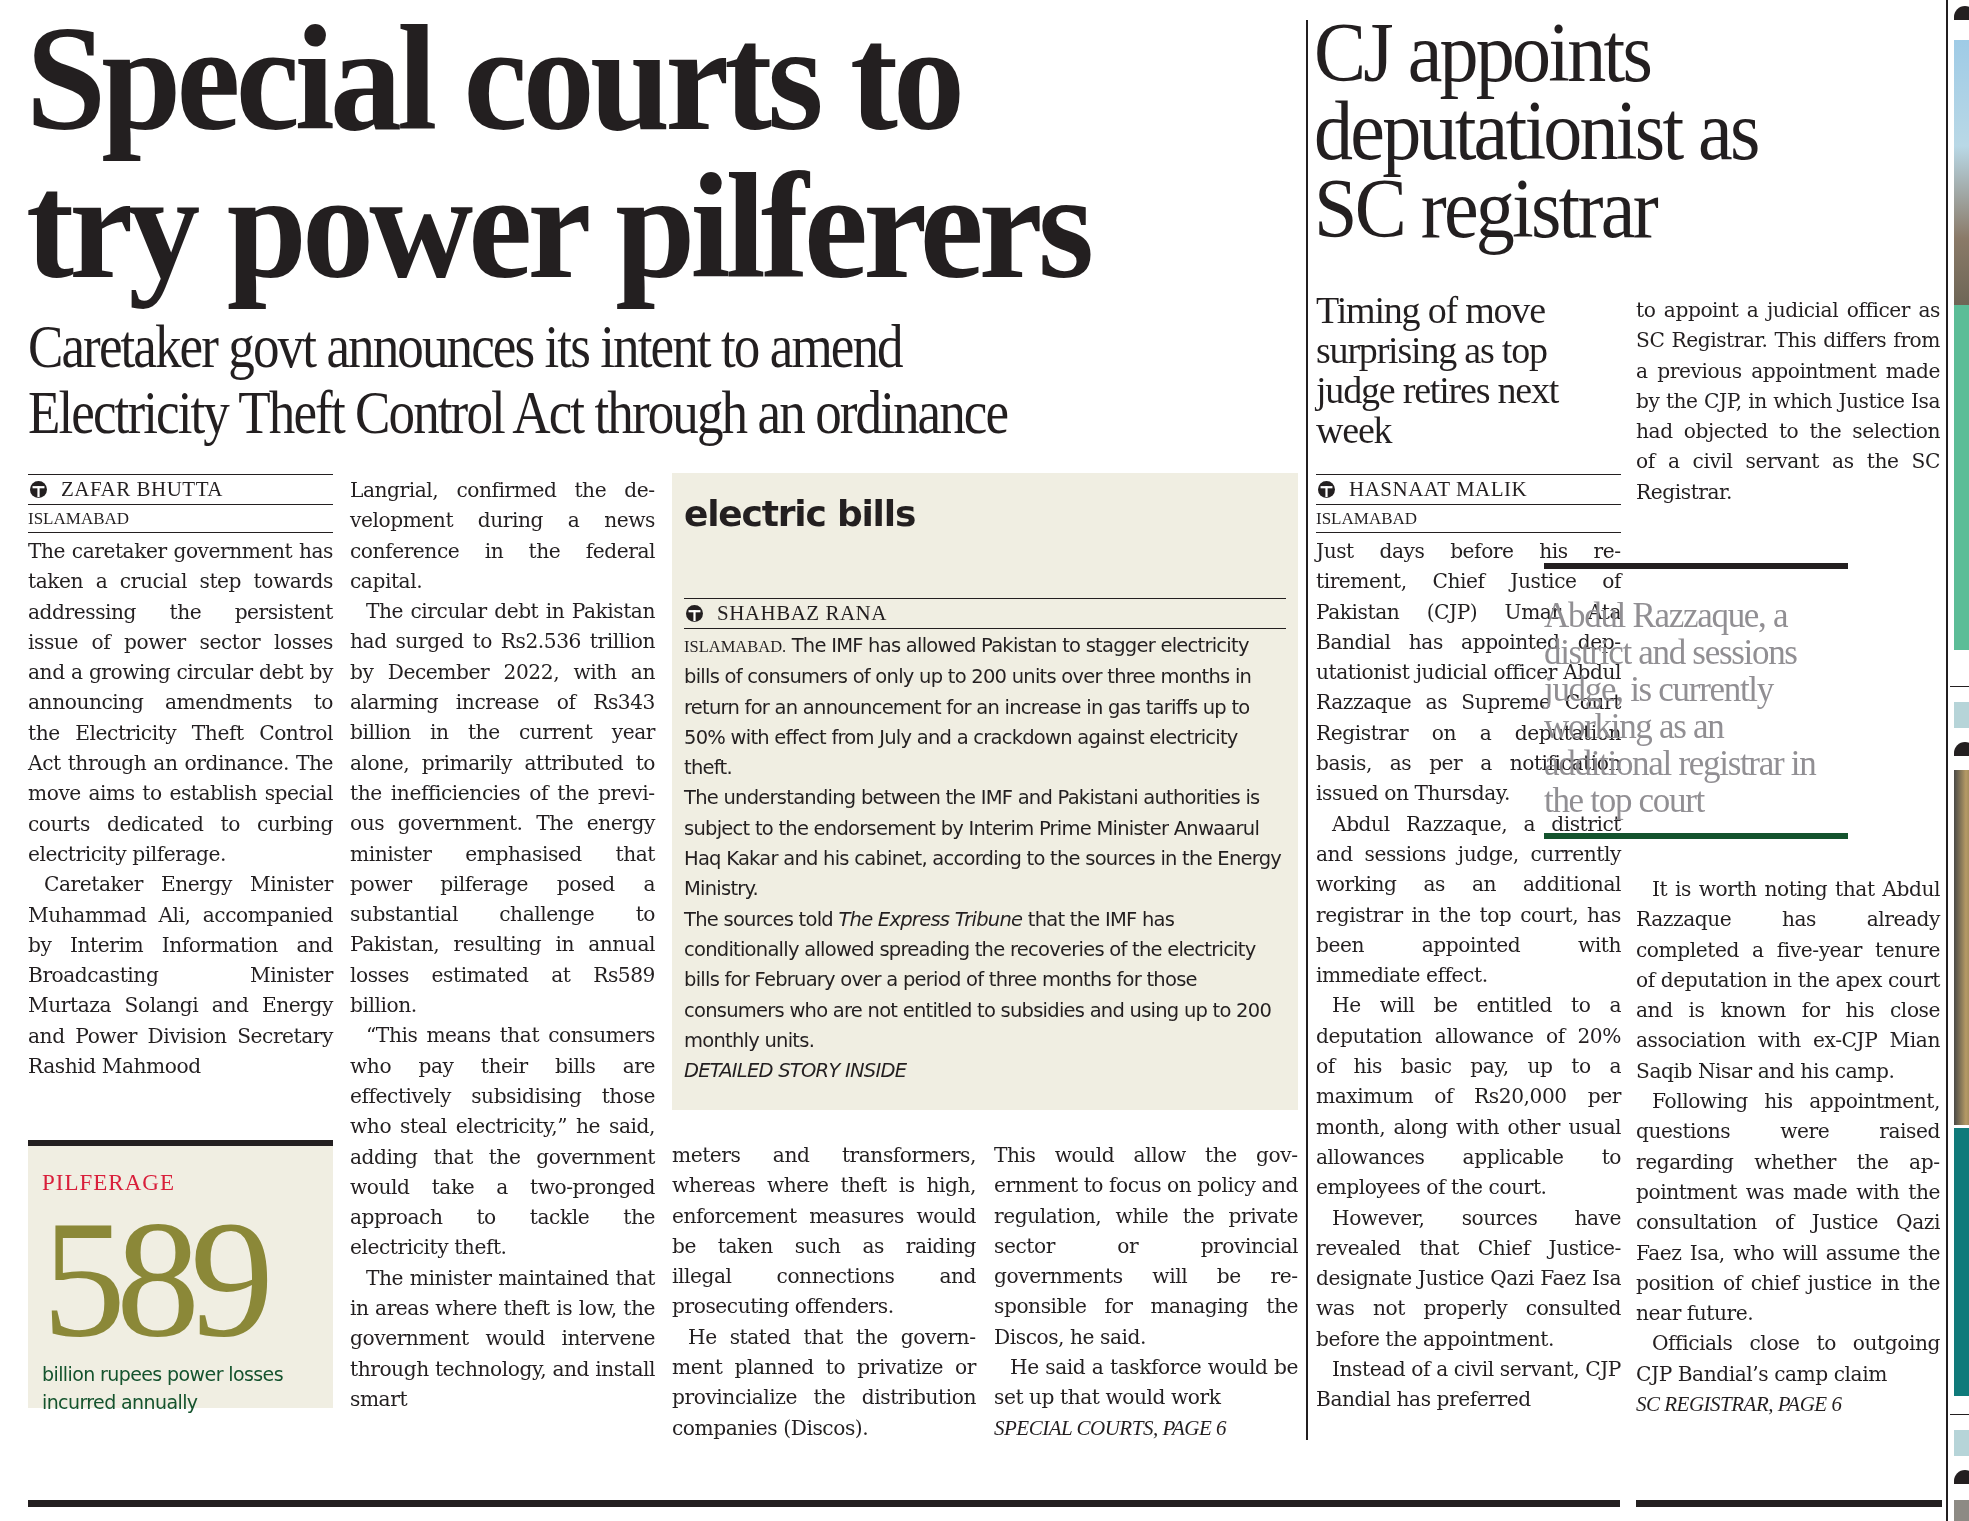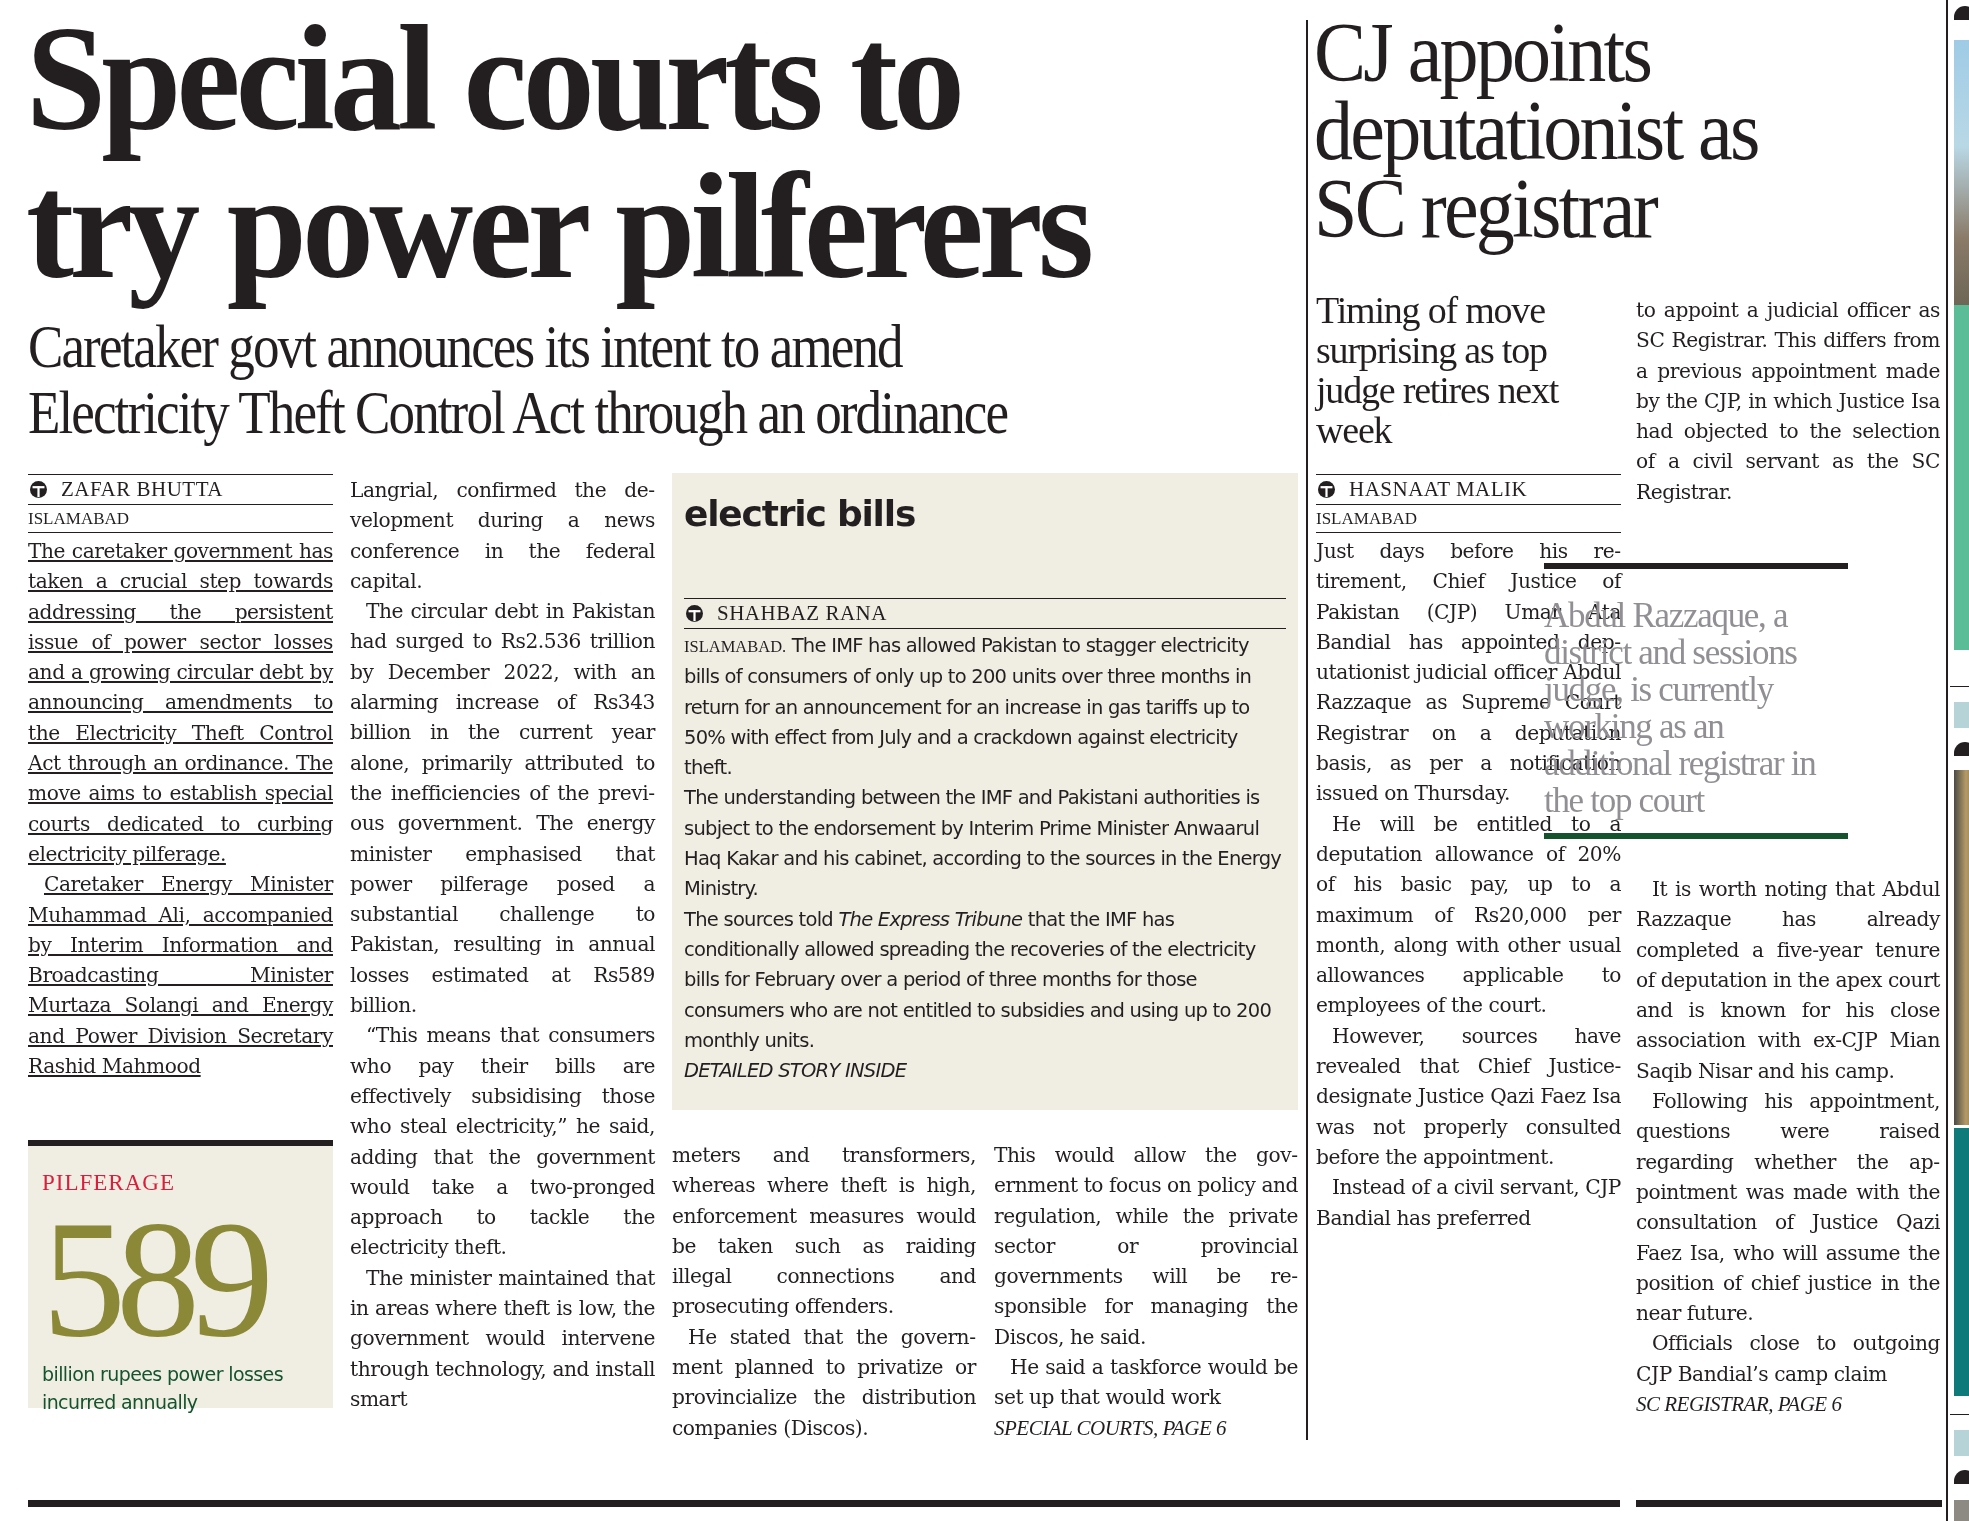--- a/index.html
+++ b/index.html
@@ -103,21 +103,21 @@
     <svg class="t-icon" viewBox="0 0 20 20">
       <circle cx="10" cy="10" r="10" fill="#231f20"></circle>
       <rect x="3" y="6" width="14" height="2.6" fill="#fff"></rect>
       <rect x="8.7" y="6" width="2.6" height="13" fill="#fff"></rect>
     </svg>
     <span>ZAFAR BHUTTA</span>
   </div>
   <div class="byline-place">ISLAMABAD</div>
 </div>
 
-<div class="abs body-col" style="left:28px; top:536px; width:305px;text-decoration:underline;">
+<div class="abs body-col" style="left:28px; top:536px; width:305px;">
   <p>The caretaker government has taken a crucial step towards addressing the persistent issue of power sector losses and a growing circular debt by announc­ing amendments to the Electricity Theft Control Act through an ordinance. The move aims to establish spe­cial courts dedicated to curb­ing electricity pilferage.</p>
   <p class="ind">Caretaker Energy Minister Muhammad Ali, accompa­nied by Interim Information and Broadcasting Minister Murtaza Solangi and Energy and Power Division Secretary Rashid Mahmood</p>
 </div>
 
 <div class="abs factbox">
   <div class="fact-label">PILFERAGE</div>
   <div class="fact-number">589</div>
   <div class="fact-caption">billion rupees power losses incurred annually</div>
 </div>
 
@@ -178,20 +178,21 @@
       <rect x="3" y="6" width="14" height="2.6" fill="#fff"></rect>
       <rect x="8.7" y="6" width="2.6" height="13" fill="#fff"></rect>
     </svg>
     <span>HASNAAT MALIK</span>
   </div>
   <div class="byline-place">ISLAMABAD</div>
 </div>
 
 <div class="abs body-col" style="left:1316px; top:536px; width:305px;">
   <p>Just days before his re­tirement, Chief Justice of Pakistan (CJP) Umar Ata Bandial has appointed dep­utationist judicial officer Abdul Razzaque as Supreme Court Registrar on a deputa­tion basis, as per a notifica­tion issued on Thursday.</p>
+  <p class="ind">Abdul Razzaque, a district and sessions judge, cur­rently working as an addi­tional registrar in the top court, has been appointed with immediate effect.</p>
   <p class="ind">He will be entitled to a deputation allowance of 20% of his basic pay, up to a maximum of Rs20,000 per month, along with other usual allowances applicable to employees of the court.</p>
   <p class="ind">However, sources have revealed that Chief Justice-designate Justice Qazi Faez Isa was not prop­erly consulted before the appointment.</p>
   <p class="ind">Instead of a civil servant, CJP Bandial has preferred</p>
 </div>
 
 <div class="abs body-col" style="left:1636px; top:295px; width:304px;">
   <p>to appoint a judicial officer as SC Registrar. This differs from a previous appoint­ment made by the CJP, in which Justice Isa had ob­jected to the selection of a civil servant as the SC Registrar.</p>
 </div>
 
 <div class="abs pullquote">

